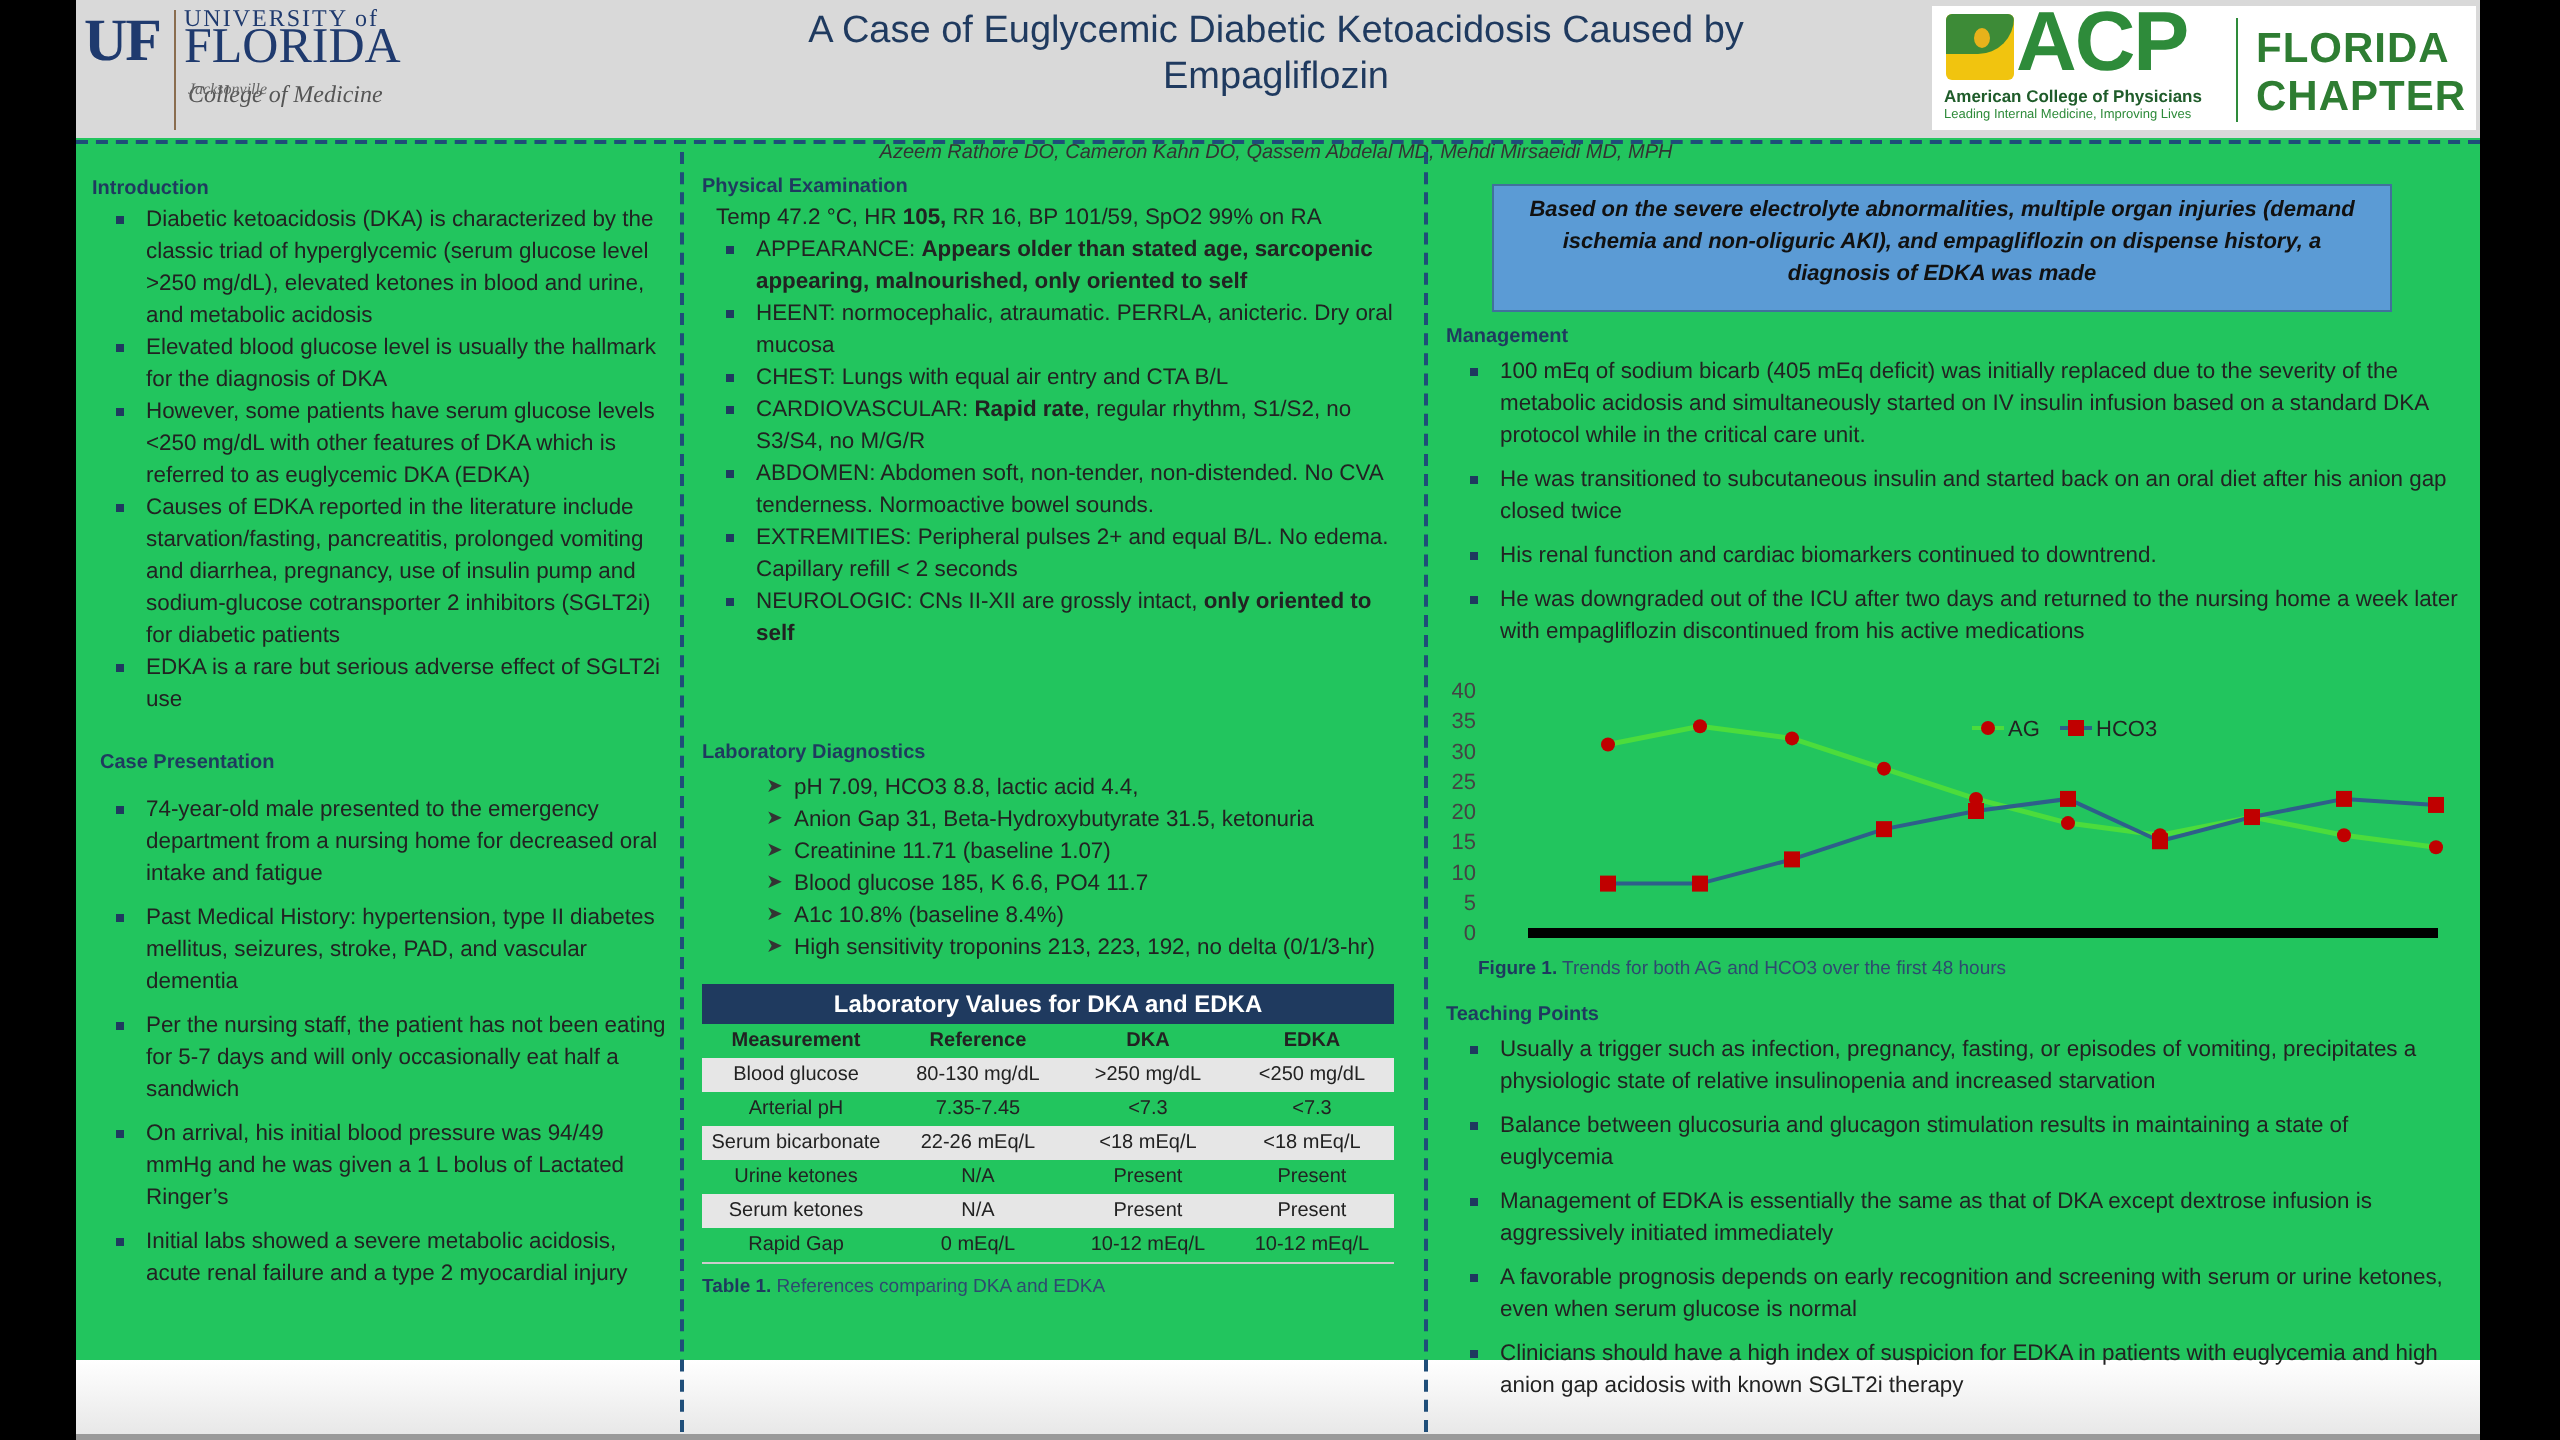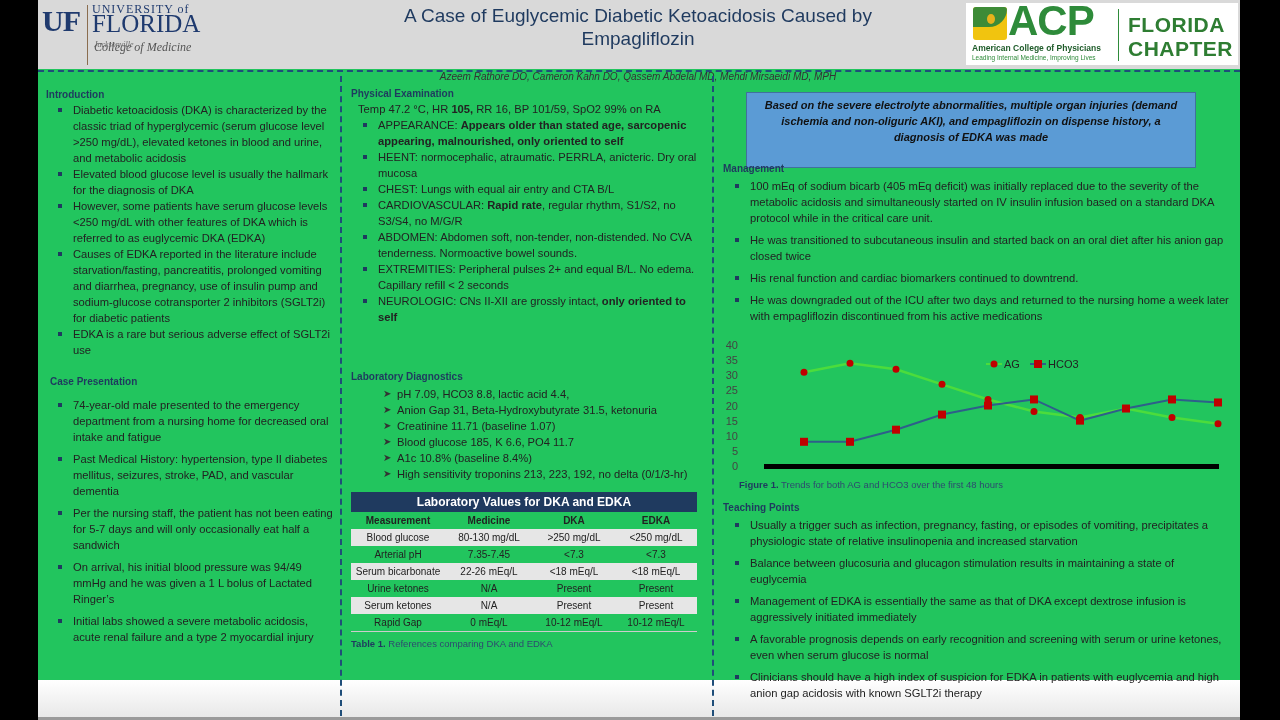--- a/index.html
+++ b/index.html
@@ -42,21 +42,21 @@
   .arr { position:absolute; left:-14px; top:0; font-size:10px; color:#333; }
   .vitals { font-size:11.2px; line-height:16px; margin:2px 0 0 7px; }
   table.lab { border-collapse:collapse; width:346px; font-size:10px; }
   table.lab th.cap { background:#1f3a5f; color:#fff; font-size:12px; font-weight:bold; padding:3px 0; }
   table.lab td { text-align:center; padding:2px 2px; line-height:13px; }
   table.lab tr.hdr td { font-weight:bold; }
   table.lab tr.alt td { background:#e6e6e6; }
   table.lab tr.last td { border-bottom:1px solid #ccc; }
   .tcap { font-size:9.5px; color:#2e4a6f; margin-top:6px; }
   .tcap b { color:#1f3a5f; }
-  .dx-box { position:absolute; left:746px; top:92px; width:450px; height:76px; background:#5b9bd5;
+  .dx-box { position:absolute; left:746px; top:92px; width:450px; height:64px; background:#5b9bd5;
             border:1px solid #41719c; box-sizing:border-box; text-align:center; font-size:11px; line-height:16px;
             font-weight:bold; font-style:italic; color:#111; padding:4px 10px 0 10px; }
   .chart { position:absolute; left:718px; top:338px; width:520px; height:140px; }
   .fcap { position:absolute; left:739px; top:479px; font-size:9.5px; color:#2e4a6f; }
   .fcap b { color:#1f3a5f; }
 </style>
 </head>
 <body>
 
 <div class="poster">
@@ -136,21 +136,21 @@
     </ul>
 
     <div style="margin-top:10px;">
       <table class="lab">
         <tbody>
             <tr>
               <th class="cap" colspan="4">Laboratory Values for DKA and EDKA</th>
             </tr>
         <tr class="hdr">
           <td>Measurement</td>
-          <td>Medicine</td>
+          <td>Reference</td>
           <td>DKA</td>
           <td>EDKA</td>
         </tr>
         <tr class="alt">
           <td>Blood glucose</td>
           <td>80-130 mg/dL</td>
           <td>&gt;250 mg/dL</td>
           <td>&lt;250 mg/dL</td>
         </tr>
         <tr>

